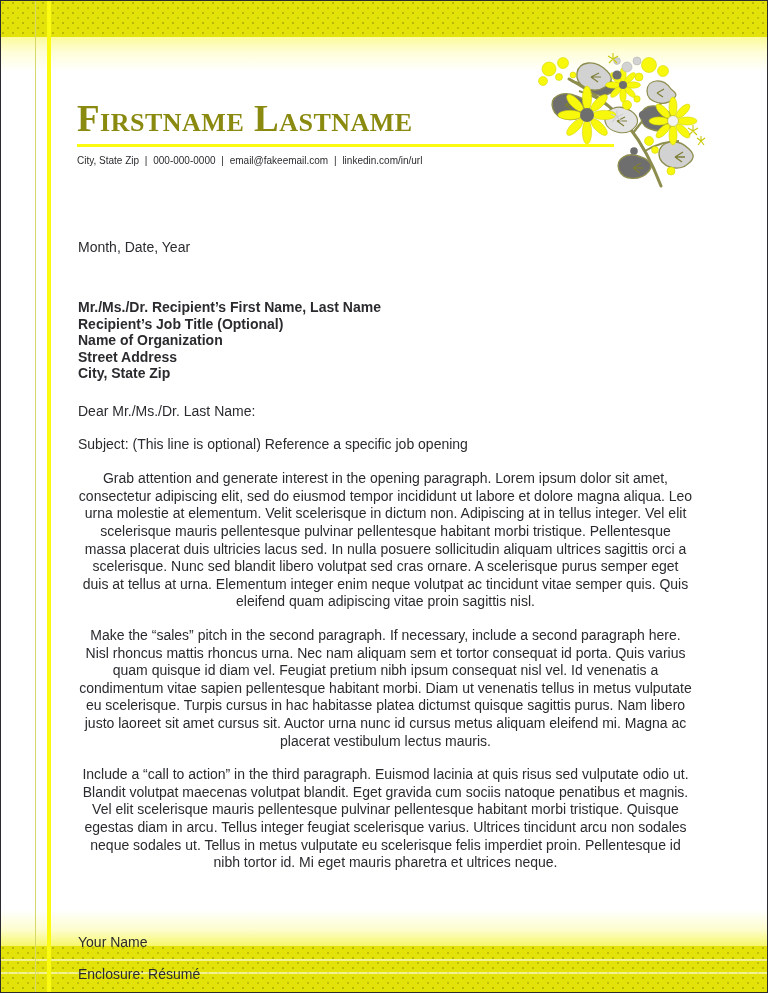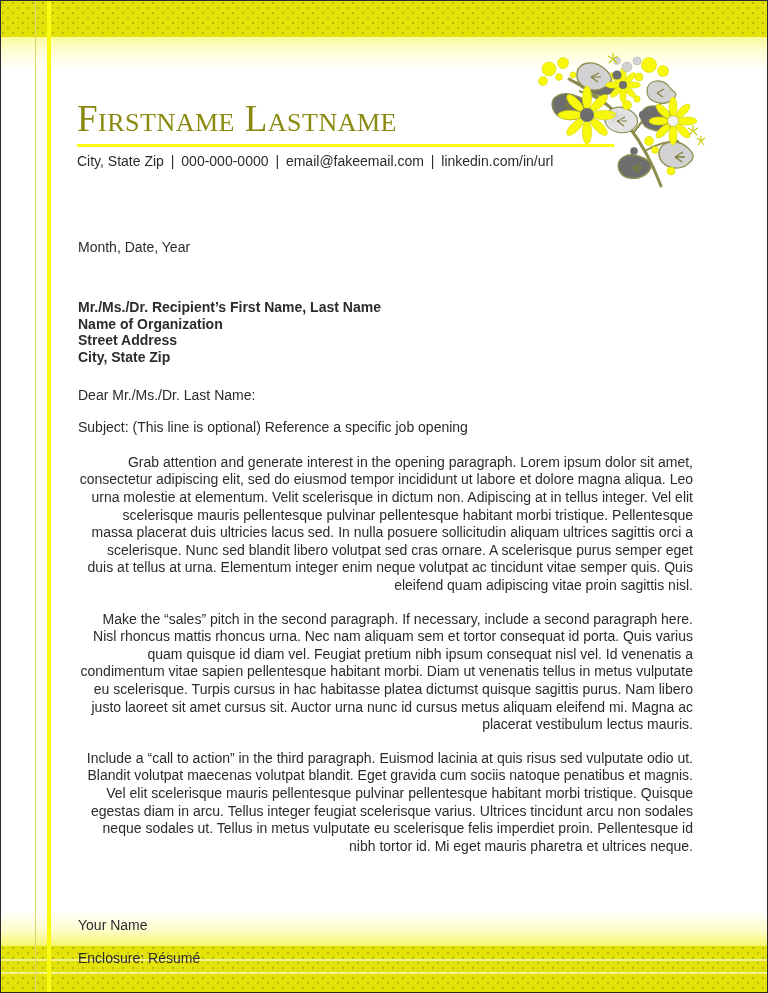--- a/index.html
+++ b/index.html
@@ -96,37 +96,37 @@
   
   .header {
     position: absolute;
     left: 76px;
     top: 96px;
     width: 540px;
   }
   .name {
     font-family: "Liberation Serif", serif;
     font-variant: small-caps;
-    font-weight: normal;
+    font-weight: bold;
     font-size: 37px;
     line-height: 44px;
     letter-spacing: 0.5px;
     color: #8a8a10;
     white-space: nowrap;
     margin: 0;
   }
   .name-rule {
     height: 3px;
     background: #fbfb12;
     width: 537px;
     margin-top: 3px;
   }
   .contact {
     margin-top: 6px;
-    font-size: 14px;
+    font-size: 10px;
     line-height: 16px;
     color: #2b2b2f;
     white-space: nowrap;
   }
   .contact .sep {
     color: #2b2b2f;
     padding: 0 3px;
   }
 
   
@@ -151,21 +151,21 @@
   .body .blk { margin: 0; }
   .date { margin: 0; }
   .gap-22 { height: 22px; }
   .gap-16 { height: 16px; }
   .gap-44 { height: 44px; }
   .gap-18 { height: 18px; }
 
   .addr-line { margin: 0; line-height: 16.4px; font-weight: bold; }
   .para {
     margin: 0;
-    text-align: right;
+    text-align: center;
     line-height: 17.6px;
   }
 </style>
 </head>
 <body>
 
 <div class="page">
 
   <div class="band top-band">
     <div class="band-solid"></div>
@@ -304,20 +304,21 @@
   </div>
 
   <div class="body">
 
     <p class="date">Month, Date, Year</p>
 
     <div class="gap-44"></div>
 
     <div>
       <p class="addr-line">Mr./Ms./Dr. Recipient’s First Name, Last Name</p>
+      <p class="addr-line">Recipient’s Job Title (Optional)</p>
       <p class="addr-line">Name of Organization</p>
       <p class="addr-line">Street Address</p>
       <p class="addr-line">City, State Zip</p>
     </div>
 
     <div class="gap-22"></div>
 
     <p class="blk">Dear Mr./Ms./Dr. Last Name:</p>
 
     <div class="gap-16"></div>

